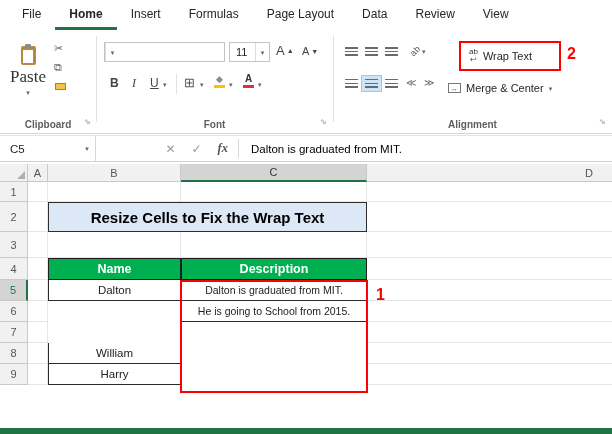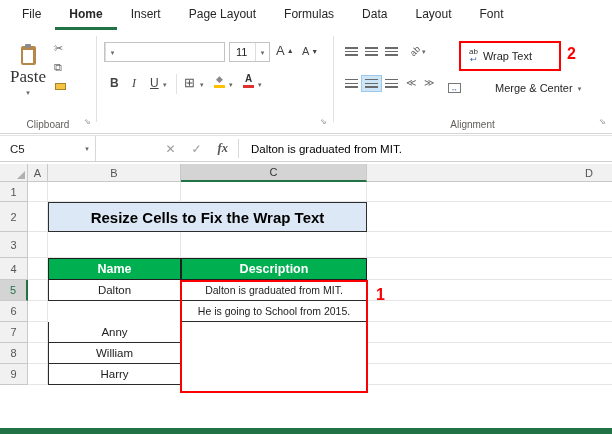--- a/index.html
+++ b/index.html
@@ -11,21 +11,21 @@
   .tabbar { position:absolute; top:0; left:0; right:0; height:30px; display:flex;
             align-items:stretch; padding-left:8px; background:#fff; }
   .tab { padding:0 14px; font-size:12px; color:#262626; display:flex; align-items:center;
          border-bottom:3px solid transparent; cursor:default; white-space:nowrap; }
   .tab.active { font-weight:bold; border-bottom:3px solid #217346; }
 
   
   .ribbon { position:absolute; top:30px; left:0; right:0; height:104px; background:#fff;
             border-bottom:1px solid #d4d4d4; }
   .vsep { position:absolute; top:6px; width:1px; height:86px; background:#e1e1e1; }
-  .group-label { position:absolute; top:89px; font-size:10px; color:#605e5c; text-align:center; }
+  .group-label { position:absolute; top:89px; font-size:10px; color:#605e5c; text-align:center;font-weight:bold; }
   .launcher { position:absolute; top:87px; font-size:8px; color:#8a8a8a; }
 
   .paste-btn { position:absolute; left:8px; top:8px; width:40px; height:66px; display:flex;
                flex-direction:column; align-items:center; justify-content:center; gap:2px; border:1px solid transparent; }
   .clip { width:15px; height:19px; background:#b5884a; border-radius:2px; position:relative; }
   .clip::before { content:""; position:absolute; left:2.5px; top:4px; width:10px; height:13px; background:#fff; }
   .clip::after  { content:""; position:absolute; left:4.5px; top:-2px; width:6px; height:4px; background:#8b8b8b; border-radius:1px; }
   .paste-lab { font-size:17px; color:#333;font-family:Liberation Serif, serif; }
   .chev { font-size:7px; color:#666; line-height:1; }
 
@@ -52,21 +52,21 @@
 
   .wrap-btn { position:absolute; left:465px; top:14px; height:24px; display:flex; align-items:center; gap:5px; padding:0 4px; }
   .wrap-ic { display:flex; flex-direction:column; align-items:center; line-height:1; }
   .wrap-ic .t1 { font-size:8px; color:#333; }
   .wrap-ic .t2 { font-size:8px; color:#2b579a; }
   .wrap-lab { font-size:11px; color:#262626; }
 
   .merge-btn { position:absolute; left:448px; top:47px; height:22px; display:flex; align-items:center; gap:5px; }
   .merge-ic { width:13px; height:10px; border:1px solid #777; display:flex; align-items:center; justify-content:center;
               font-size:7px; color:#2b579a; line-height:1; }
-  .merge-lab { font-size:11px; color:#262626;margin-left:29px; }
+  .merge-lab { font-size:11px; color:#262626; }
 
   .ann-box { position:absolute; border:2px solid #ff0000; z-index:6; }
   .ann-num { position:absolute; color:#ff0000; font-weight:bold; font-size:16px; z-index:6; }
 
   
   .fbar { position:absolute; top:135px; left:0; right:0; height:27px; background:#fff;
           border-top:1px solid #e3e3e3; border-bottom:1px solid #cfcfcf; display:flex; align-items:stretch; }
   .namebox { width:96px; display:flex; align-items:center; border-right:1px solid #d8d8d8; }
   .namebox .nb-val { flex:1; font-size:11.5px; padding-left:10px; }
   .namebox .dd { width:16px; display:flex; align-items:center; justify-content:center; }
@@ -106,25 +106,25 @@
 </style>
 </head>
 <body>
 
 <div class="app">
 
   <div class="tabbar">
     <div class="tab">File</div>
     <div class="tab active">Home</div>
     <div class="tab">Insert</div>
+    <div class="tab">Formulas</div>
     <div class="tab">Page Layout</div>
-    <div class="tab">Formulas</div>
     <div class="tab">Data</div>
-    <div class="tab">Layout</div>
-    <div class="tab">Font</div>
+    <div class="tab">Review</div>
+    <div class="tab">View</div>
   </div>
 
   <div class="ribbon">
     <div class="vsep" style="left:96px"></div>
     <div class="vsep" style="left:333px"></div>
 
     <div class="paste-btn">
       <span class="clip"></span>
       <span class="paste-lab">Paste</span>
       <span class="chev">▾</span>
@@ -159,20 +159,21 @@
     <span class="stack" style="position:absolute; left:214px; top:45px">
       <span style="font-size:9px; color:#8a8a8a; line-height:1">◆</span>
       <span class="bar" style="background:#ffc000"></span>
     </span>
     <span class="chev" style="position:absolute; left:229px; top:51px">▾</span>
     <span class="stack" style="position:absolute; left:243px; top:44px">
       <span style="font-size:10px; font-weight:bold; color:#333; line-height:1">A</span>
       <span class="bar" style="background:#e03131"></span>
     </span>
     <span class="chev" style="position:absolute; left:258px; top:51px">▾</span>
+    <div class="group-label" style="left:96px; width:237px">Font</div>
     <span class="launcher" style="left:320px">⇘</span>
 
     <span class="al-btn" style="left:341px; top:13px">
         <span class="al-ic"></span>
       </span>
     <span class="al-btn" style="left:361px; top:13px">
         <span class="al-ic"></span>
       </span>
     <span class="al-btn" style="left:381px; top:13px">
         <span class="al-ic"></span>
@@ -264,21 +265,20 @@
 
     <div class="cell" style="grid-column:3; grid-row:4"></div>
     <div class="cell" style="grid-column:4; grid-row:4"></div>
 
     <div class="cell th" style="grid-column:3; grid-row:5">Name</div>
     <div class="cell th" style="grid-column:4; grid-row:5">Description</div>
 
     <div class="cell tn" style="grid-column:3; grid-row:6">Dalton</div>
     <div class="cell td" style="grid-column:4; grid-row:6">Dalton is graduated from MIT.</div>
     <div class="cell td" style="grid-column:4; grid-row:7">He is going to School from 2015.</div>
-    <div class="cell tn" style="grid-column:3; grid-row:8">Anny</div>
     <div class="cell tn" style="grid-column:3; grid-row:9">William</div>
     <div class="cell tn" style="grid-column:3; grid-row:10">Harry</div>
 
     <div class="cell" style="grid-column:5; grid-row:2"></div>
     <div class="cell" style="grid-column:5; grid-row:3"></div>
     <div class="cell" style="grid-column:5; grid-row:4"></div>
     <div class="cell" style="grid-column:5; grid-row:5"></div>
     <div class="cell" style="grid-column:5; grid-row:6"></div>
     <div class="cell" style="grid-column:5; grid-row:7"></div>
     <div class="cell" style="grid-column:5; grid-row:8"></div>

